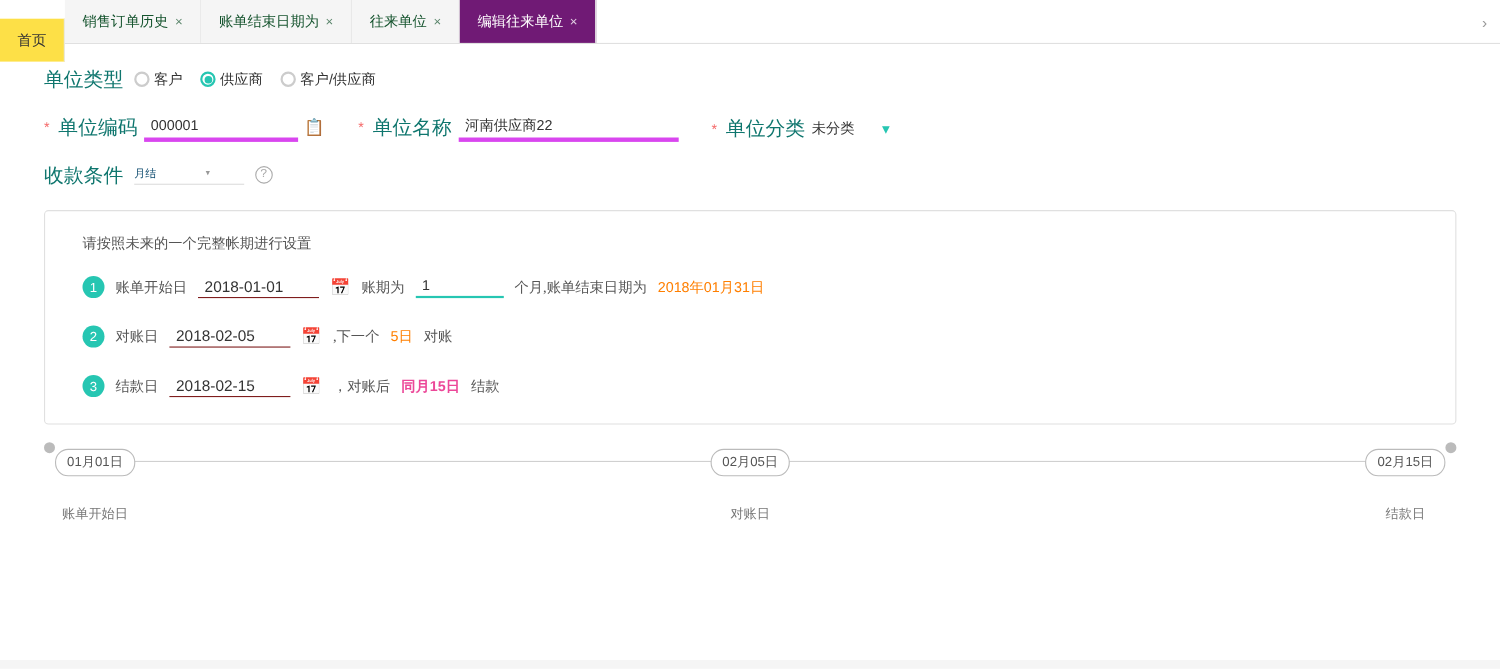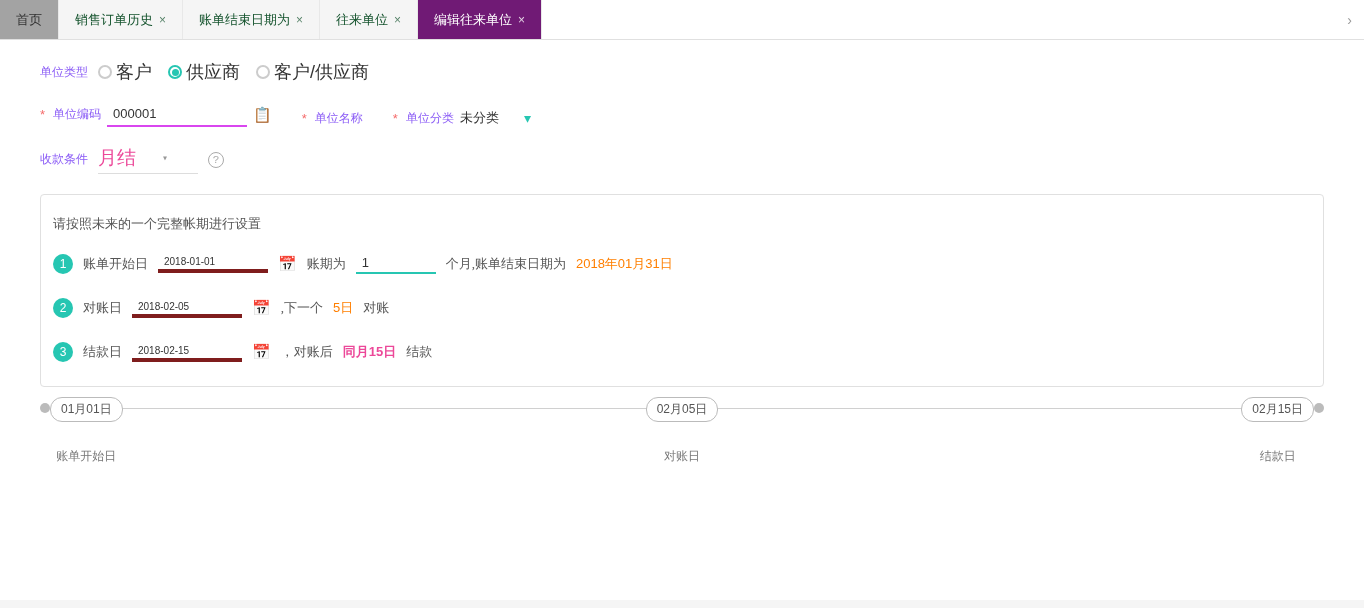--- a/index.html
+++ b/index.html
@@ -21,22 +21,23 @@
       cursor: pointer;
       font-size: 13px;
       color: #14532d;
       border-right: 1px solid #e8e8e8;
       background: #f5f5f5;
       height: 100%;
       white-space: nowrap;
       gap: 6px;
     }
     .tab-item:first-child {
-      background: #a3a3a3;
+      background: #fde047;
       color: #333;
+      margin-top: 17px;
     }
     .tab-item.active {
       background: #701a75;
       color: #fff;
     }
     .tab-close {
       font-size: 12px;
       color: inherit;
       opacity: 0.7;
       cursor: pointer;
@@ -60,41 +61,41 @@
     }
 
     
     .form-row {
       display: flex;
       align-items: center;
       margin-bottom: 18px;
       gap: 10px;
     }
     .form-label {
-      color: #8b5cf6;
-      font-size: 12px;
+      color: #0f766e;
+      font-size: 18px;
       white-space: nowrap;
     }
     .required-star {
       color: #f56c6c;
       margin-right: 2px;
     }
 
     
     .radio-group {
       display: flex;
       gap: 16px;
       align-items: center;
     }
     .radio-item {
       display: flex;
       align-items: center;
       gap: 4px;
       cursor: pointer;
-      font-size: 18px;
+      font-size: 13px;
     }
     .radio-circle {
       width: 14px;
       height: 14px;
       border-radius: 50%;
       border: 2px solid #ccc;
       display: flex;
       align-items: center;
       justify-content: center;
     }
@@ -105,41 +106,41 @@
       content: '';
       width: 7px;
       height: 7px;
       border-radius: 50%;
       background: #26c6b2;
     }
 
     
     .input-field {
       border: none;
-      border-bottom: 2px solid #d946ef;
+      border-bottom: 4px solid #d946ef;
       outline: none;
       padding: 4px 6px;
       font-size: 13px;
       color: #333;
       background: transparent;
     }
     .input-code { width: 140px; }
     .input-name { width: 200px; }
 
     
     .dropdown-wrapper {
       display: flex;
       align-items: center;
       gap: 4px;
       border-bottom: 1px solid #ddd;
       padding-bottom: 2px;
     }
     .dropdown-value {
-      color: #ec4899;
-      font-size: 19px;
+      color: #0c4a6e;
+      font-size: 10px;
       min-width: 60px;
     }
     .dropdown-arrow {
       color: #999;
       font-size: 10px;
     }
     .dropdown-select {
       display: flex;
       align-items: center;
       gap: 4px;
@@ -168,21 +169,21 @@
       display: flex;
       align-items: center;
       justify-content: center;
       cursor: pointer;
     }
 
     
     .section-box {
       border: 1px solid #e0e0e0;
       border-radius: 4px;
-      padding: 20px 12px 24px;
+      padding: 20px 34px 24px;
       margin-bottom: 0;
     }
     .section-title {
       font-size: 13px;
       color: #555;
       margin-bottom: 20px;
     }
 
     
     .step-row {
@@ -203,24 +204,24 @@
       justify-content: center;
       flex-shrink: 0;
     }
     .step-label {
       font-size: 13px;
       color: #555;
       white-space: nowrap;
     }
     .step-date-input {
       border: none;
-      border-bottom: 4px solid #7f1d1d;
+      border-bottom: 1px solid #7f1d1d;
       outline: none;
       padding: 2px 6px;
-      font-size: 10px;
+      font-size: 14px;
       width: 110px;
       background: transparent;
       color: #333;
     }
     .step-number-input {
       border: none;
       border-bottom: 2px solid #26c6b2;
       outline: none;
       padding: 2px 6px;
       font-size: 13px;
@@ -354,20 +355,21 @@
   <div class="form-row" style="gap:30px; align-items:flex-end;">
     <div style="display:flex;align-items:center;gap:6px;">
       <span class="required-star">*</span>
       <span class="form-label">单位编码</span>
       <input class="input-field input-code" type="text" value="000001" style="">
       <span class="cal-icon">📋</span>
     </div>
     <div style="display:flex;align-items:center;gap:6px;">
       <span class="required-star">*</span>
       <span class="form-label">单位名称</span>
+      <input class="input-field input-name" type="text" value="河南供应商22" style="">
     </div>
     <div style="display:flex;align-items:center;gap:6px;">
       <span class="required-star">*</span>
       <span class="form-label">单位分类</span>
       <div class="dropdown-select">
         <span class="dropdown-text">未分类</span>
         <span style="color:#26c6b2;font-size:14px;">▾</span>
       </div>
     </div>
   </div>
@@ -420,21 +422,21 @@
       <span class="cal-icon">📅</span>
       <span class="step-desc">，对账后</span>
         <span class="highlight-teal">同月15日</span>
         <span class="step-desc">结款</span>
     </div>
   </div>
 
 
   <div class="timeline-wrapper">
     <div class="timeline-dot-start"></div>
-    <div style="flex:1; position:relative; margin:0 0px;">
+    <div style="flex:1; position:relative; margin:12px 0px;">
       <div class="timeline-line"></div>
       <div class="timeline-nodes">
         <div class="timeline-node">
           <div class="node-pill">
             <span>01月01日</span>
           </div>
           <div style="height:10px;"></div>
           <span class="node-sublabel">账单开始日</span>
         </div>
         <div class="timeline-node">

